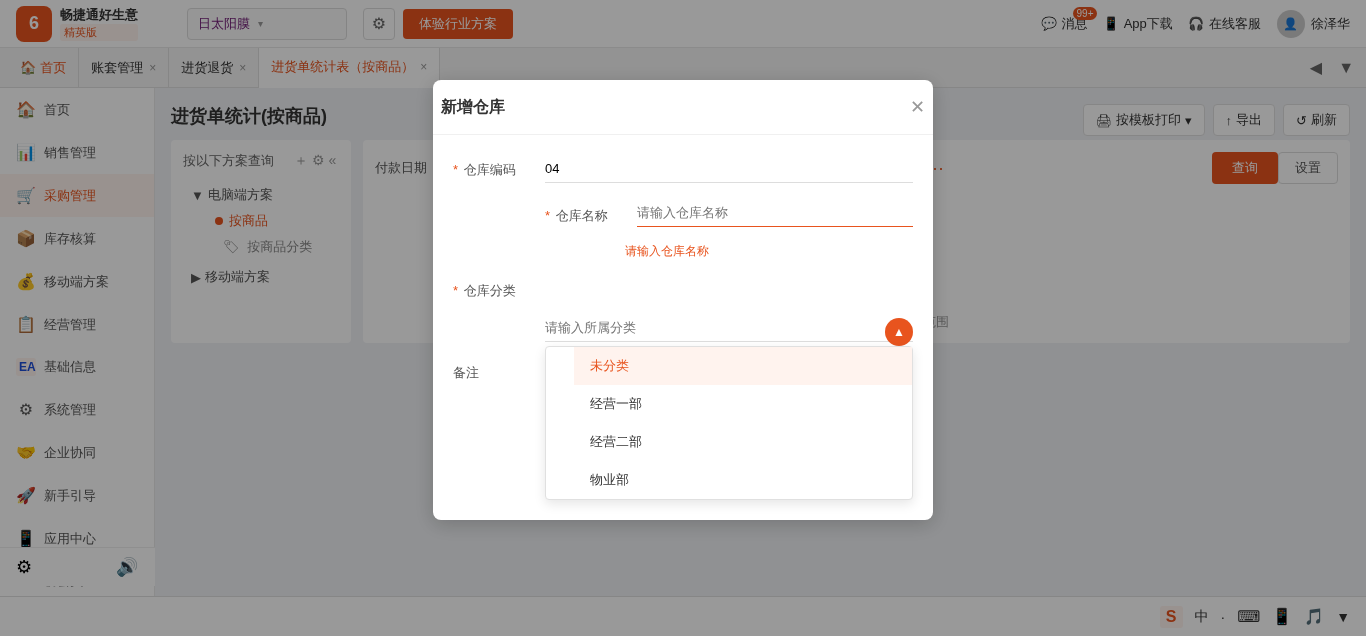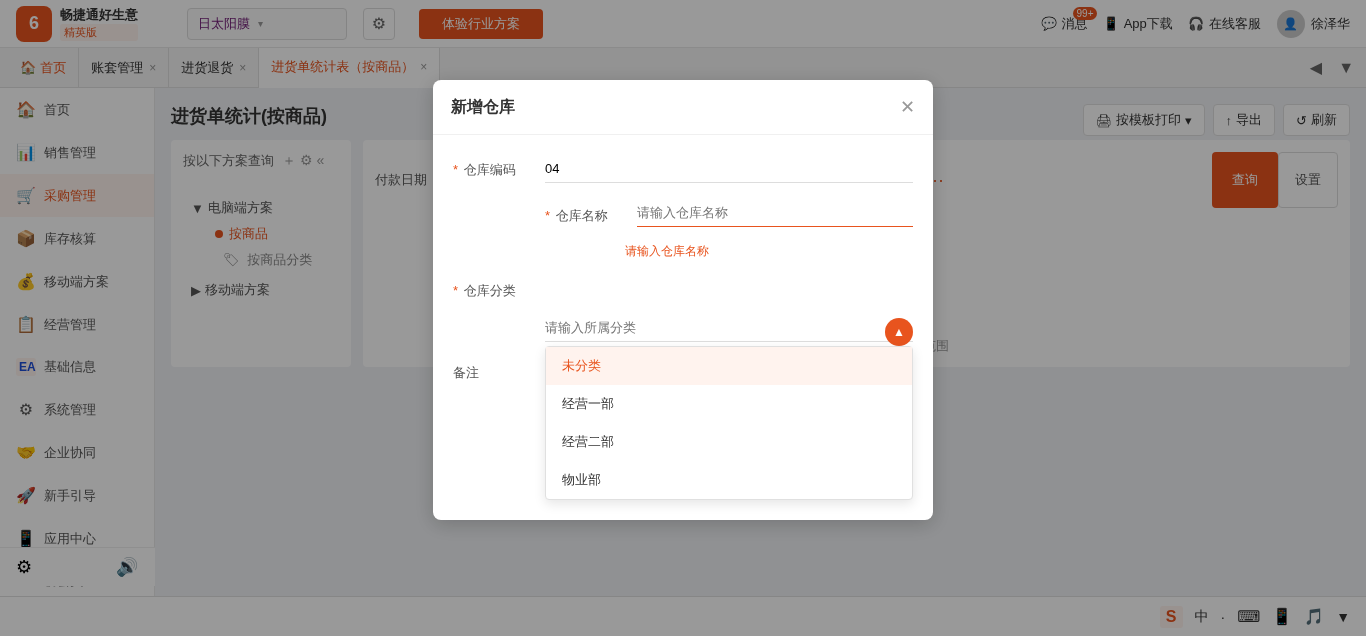--- a/index.html
+++ b/index.html
@@ -42,22 +42,22 @@
     .header-search .arrow { margin-left: 8px; color: #999; font-size: 10px; }
     .gear-btn {
       width: 32px; height: 32px; border-radius: 4px;
       border: 1px solid #ddd; background: #fff;
       display: flex; align-items: center; justify-content: center;
       cursor: pointer; color: #666; font-size: 16px;
     }
     .try-btn {
       background: #e8541e; color: white;
       border: none; border-radius: 4px;
-      padding: 6px 23px; font-size: 13px;
-      cursor: pointer; margin-left: 24px;
+      padding: 6px 16px; font-size: 13px;
+      cursor: pointer; margin-left: 8px;
     }
     .header-right {
       display: flex; align-items: center;
       margin-left: auto; gap: 16px;
     }
     .header-right-item {
       display: flex; align-items: center; gap: 4px;
       font-size: 13px; color: #333; cursor: pointer;
       position: relative;
     }
@@ -143,21 +143,21 @@
     .content-toolbar {
       display: flex; justify-content: flex-end; gap: 8px;
       position: absolute; top: 16px; right: 16px;
     }
     .toolbar-btn {
       display: flex; align-items: center; gap: 4px;
       padding: 6px 12px; border: 1px solid #e0e0e0;
       background: #fff; border-radius: 4px;
       font-size: 13px; color: #333; cursor: pointer;
     }
-    .query-title { font-size: 13px; color: #666; margin-bottom: 25px; display: flex; gap: 8px; }
+    .query-title { font-size: 13px; color: #666; margin-bottom: 12px; display: flex; gap: 20px; }
     .query-title .btns { display: flex; gap: 4px; }
     .query-title .btns span { cursor: pointer; font-size: 14px; color: #999; }
     .query-options {
       padding-left: 8px;
     }
     .query-option {
       display: flex; align-items: center; gap: 6px;
       padding: 4px 8px; font-size: 13px; color: #555;
       cursor: pointer;
     }
@@ -189,21 +189,21 @@
     .modal {
       background: #fff;
       border-radius: 8px;
       width: 500px;
       box-shadow: 0 4px 20px rgba(0,0,0,0.2);
       position: relative;
       padding: 0;
       overflow: visible;
     }
     .modal-header {
-      padding: 16px 18px;
+      padding: 16px 8px;
       border-bottom: 1px solid #f0f0f0;
       display: flex; align-items: center; justify-content: space-between;
     }
     .modal-title { font-size: 16px; font-weight: bold; color: #333; }
     .modal-close { font-size: 18px; color: #999; cursor: pointer; }
     .modal-body { padding: 20px; }
     .form-row {
       display: flex; align-items: flex-start;
       margin-bottom: 16px; gap: 12px;
     }
@@ -233,20 +233,21 @@
       display: flex; align-items: center; justify-content: center;
       cursor: pointer;
     }
     .dropdown-arrow span { color: white; font-size: 12px; }
     .dropdown-list {
       position: absolute; top: 100%; left: 0; right: 0;
       background: #fff; border: 1px solid #e0e0e0;
       border-radius: 4px; z-index: 200;
       box-shadow: 0 4px 12px rgba(0,0,0,0.1);
       margin-top: 4px;
+      padding-left: 28px;
     }
     .dropdown-item {
       padding: 10px 16px; font-size: 13px; color: #333;
       cursor: pointer;
     }
     .dropdown-item.selected { background: #fff3ee; color: #e8541e; }
     .modal-footer {
       padding: 12px 20px 20px;
       display: flex; justify-content: center; gap: 12px;
     }
@@ -468,21 +469,21 @@
             <div style="border:1px solid #ddd;border-radius:3px;padding:4px 24px 4px 8px;font-size:13px;color:#bbb;position:relative;min-width:100px;cursor:pointer;">
               <span style="position:absolute;right:6px;top:4px;">▾</span>
             </div>
           </div>
           <div style="display:flex;align-items:center;gap:6px;">
             <span class="filter-label">商品</span>
             <span style="font-size:18px;cursor:pointer;color:#e8541e;">···</span>
           </div>
           <div style="margin-left:auto;display:flex;gap:0;">
             <button class="btn-save" style="padding:6px 20px;font-size:13px;">查询</button>
-            <button class="btn-cancel" style="padding:18px 16px;font-size:13px;">设置</button>
+            <button class="btn-cancel" style="padding:6px 16px;font-size:13px;">设置</button>
           </div>
         </div>
         <div class="content-hint">
           <div style="font-size:48px;opacity:0.3;">📦</div>
           <p>
             <span class="hint-icon">●</span>
             <span>请选择要展示的方案</span>
           </p>
           <p style="margin-top:6px;">
             <span class="hint-icon">●</span>

